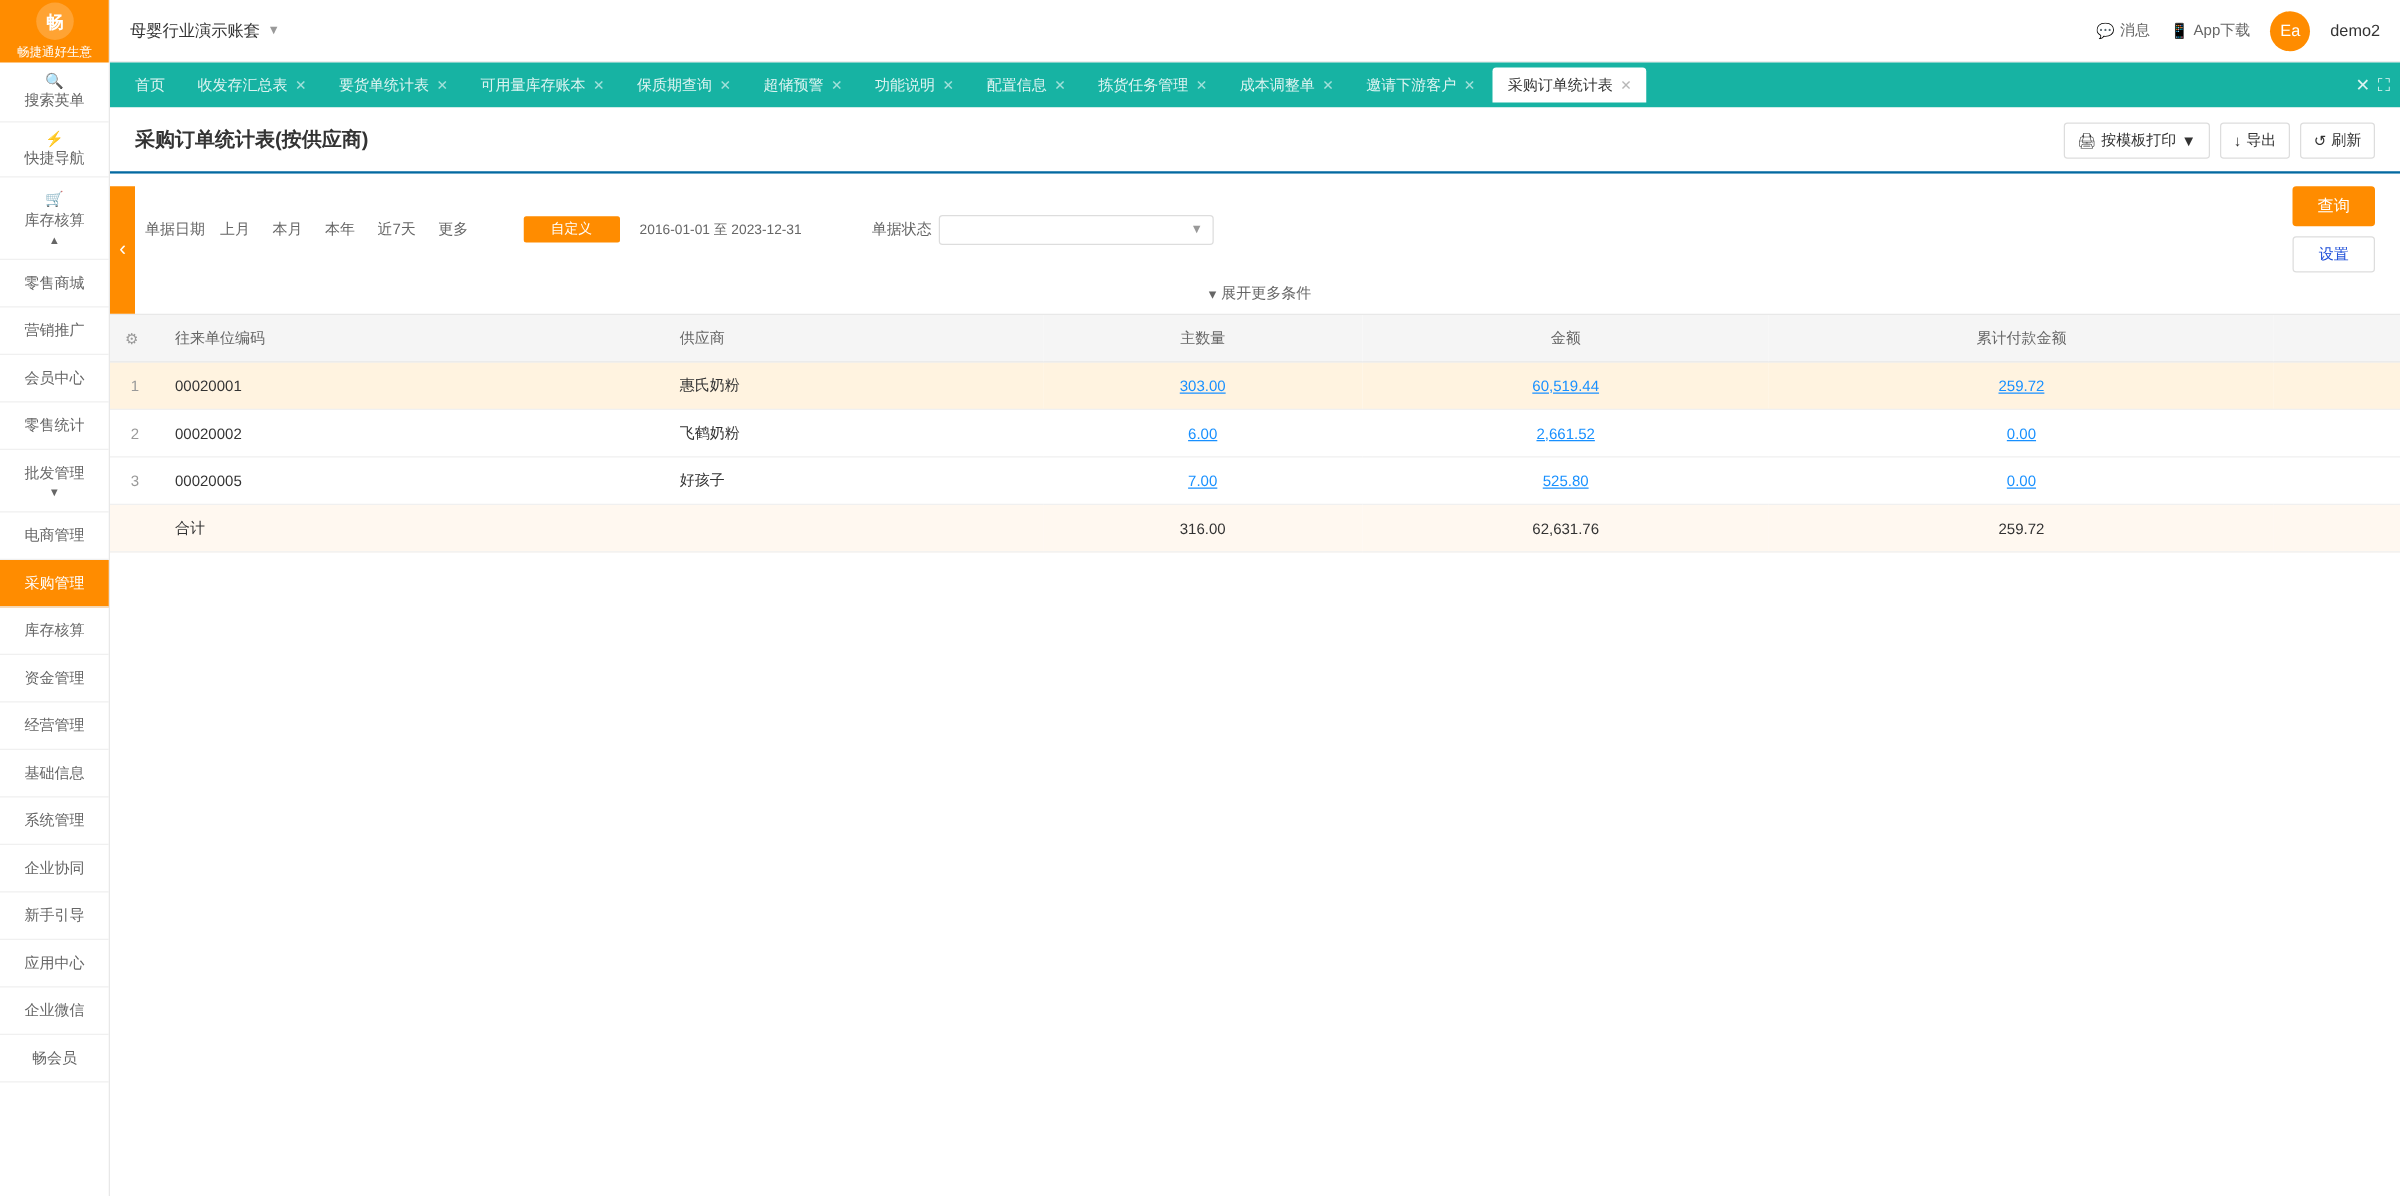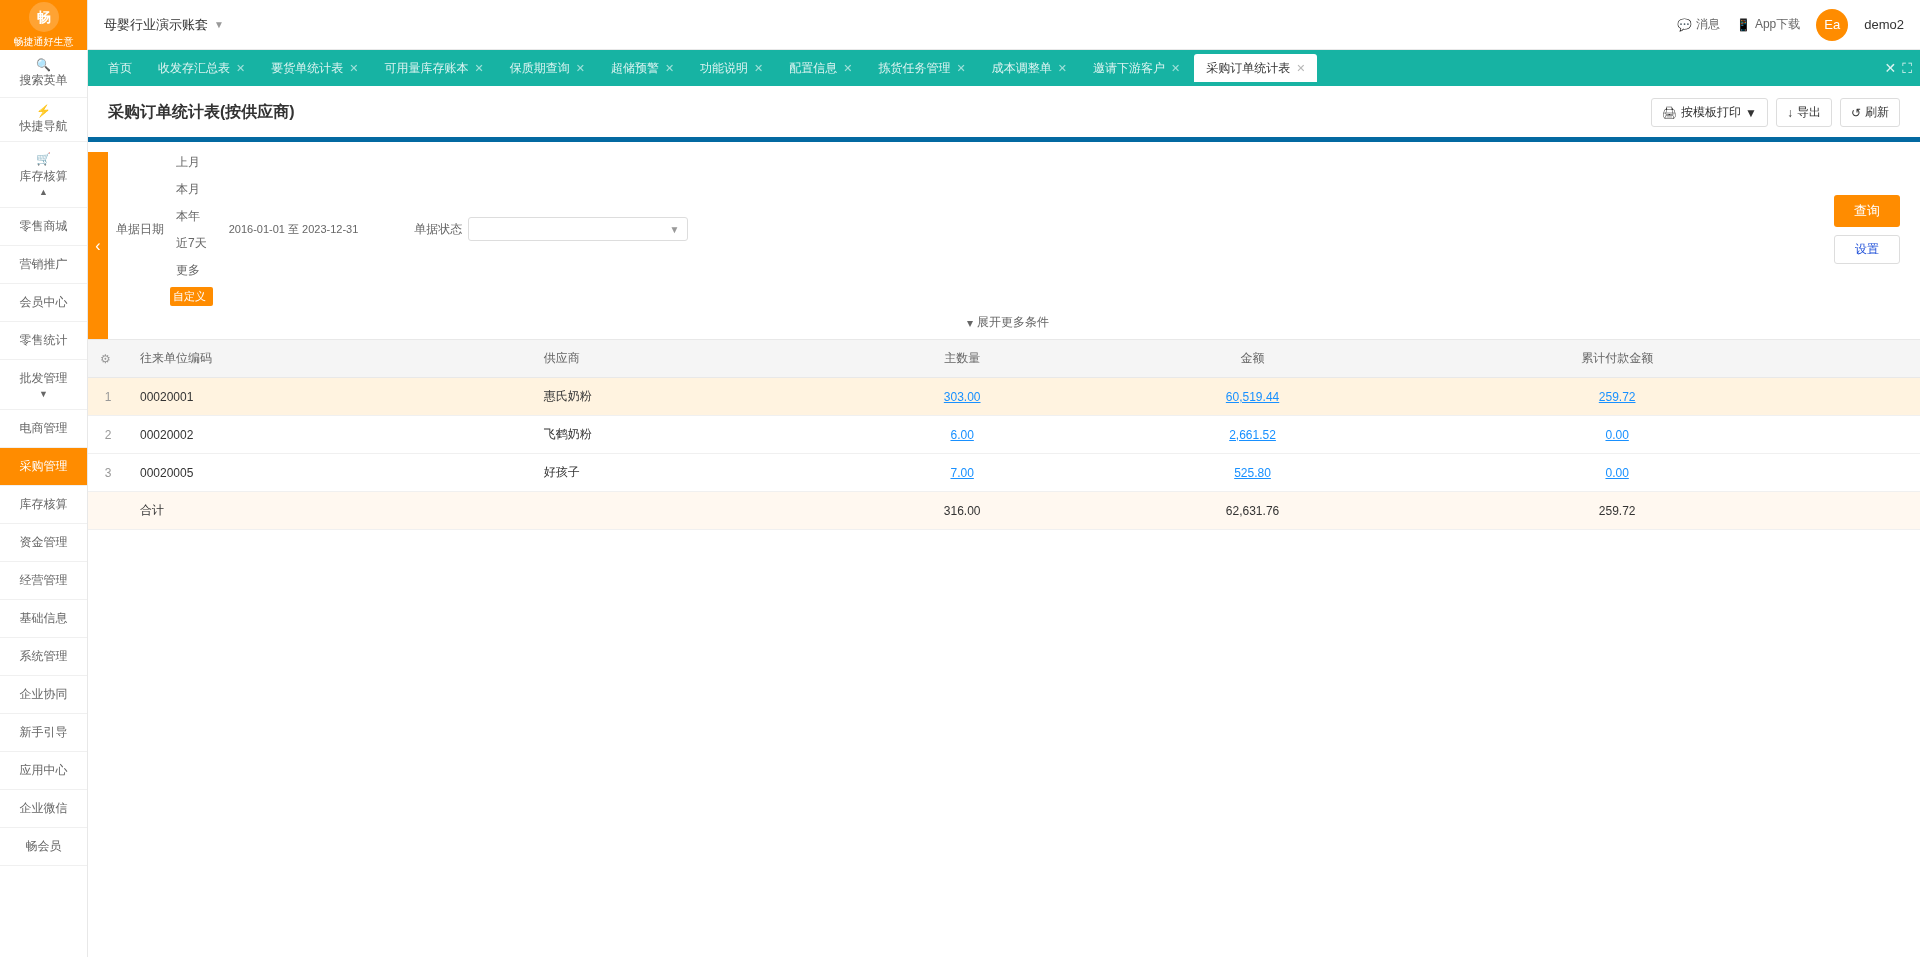--- a/index.html
+++ b/index.html
@@ -34,33 +34,33 @@
     .tab-item .close-btn { font-size: 11px; color: inherit; opacity: 0.7; }
     .tab-item.active .close-btn { color: #999; }
     .tab-spacer { flex: 1; }
     .tab-window-btns { display: flex; gap: 6px; align-items: center; }
     .tab-window-btn { color: rgba(255,255,255,0.85); cursor: pointer; font-size: 14px; }
 
     
     .content { flex: 1; background: #f5f5f5; overflow: hidden; display: flex; flex-direction: column; }
 
     
-    .page-header { background: #fff; padding: 12px 20px 0; border-bottom: 5px solid #0369a1; }
+    .page-header { background: #fff; padding: 12px 20px 0; border-bottom: 2px solid #0369a1; }
     .page-title-row { display: flex; align-items: center; justify-content: space-between; margin-bottom: 10px; }
     .page-title { font-size: 16px; font-weight: bold; color: #333; }
     .page-header-actions { display: flex; align-items: center; gap: 8px; }
     .btn-print { display: flex; align-items: center; gap: 4px; padding: 5px 10px; border: 1px solid #ddd; border-radius: 3px; cursor: pointer; background: #fff; font-size: 12px; color: #333; }
     .btn-export { display: flex; align-items: center; gap: 4px; padding: 5px 10px; border: 1px solid #ddd; border-radius: 3px; cursor: pointer; background: #fff; font-size: 12px; color: #333; }
     .btn-refresh { display: flex; align-items: center; gap: 4px; padding: 5px 10px; border: 1px solid #ddd; border-radius: 3px; cursor: pointer; background: #fff; font-size: 12px; color: #333; }
     .filter-row { display: flex; align-items: center; gap: 16px; margin-bottom: 8px; }
     .filter-group { display: flex; align-items: center; gap: 6px; }
     .filter-label { color: #666; font-size: 12px; white-space: nowrap; }
-    .filter-date-btns { display: flex; gap: 6px; flex-direction: column; }
+    .filter-date-btns { display: flex; gap: 6px; }
     .date-btn { padding: 2px 6px; font-size: 12px; color: #666; cursor: pointer; border-radius: 2px; }
-    .date-custom-badge { background: #ff8c00; color: #fff; padding: 2px 3px; border-radius: 2px; font-size: 11px; cursor: pointer; }
+    .date-custom-badge { background: #ff8c00; color: #fff; padding: 2px 22px; border-radius: 2px; font-size: 11px; cursor: pointer; margin-left: 32px; }
     .date-range { color: #666; font-size: 11px; }
     .filter-select { display: flex; align-items: center; gap: 4px; border: 1px solid #ddd; border-radius: 3px; padding: 4px 8px; min-width: 200px; cursor: pointer; background: #fff; }
     .filter-select-text { flex: 1; color: #999; font-size: 12px; }
     .filter-select-arrow { color: #999; font-size: 10px; }
     .filter-input { display: flex; align-items: center; gap: 4px; border: 1px solid #ddd; border-radius: 3px; padding: 4px 8px; min-width: 300px; background: #fff; }
     .filter-input-text { flex: 1; color: #999; font-size: 12px; }
     .filter-more-btn { display: flex; align-items: center; gap: 4px; cursor: pointer; color: #666; font-size: 12px; margin: 0 auto; }
     .btn-query { background: #ff8c00; color: #fff; border: none; padding: 7px 20px; border-radius: 3px; cursor: pointer; font-size: 13px; }
     .btn-settings { border: 1px solid #ddd; background: #fff; color: #1d4ed8; padding: 5px 12px; border-radius: 3px; cursor: pointer; font-size: 12px; margin-top: 4px; display: block; width: 100%; }
 

